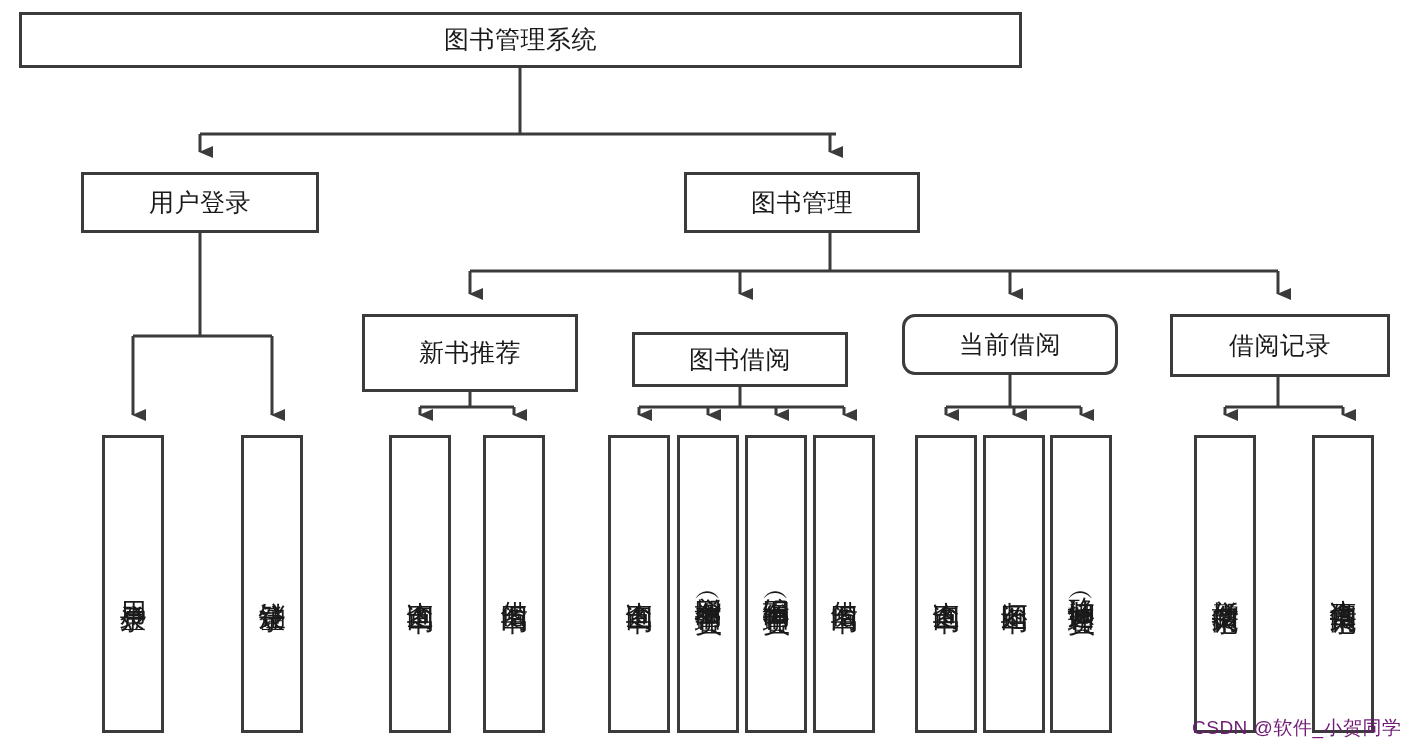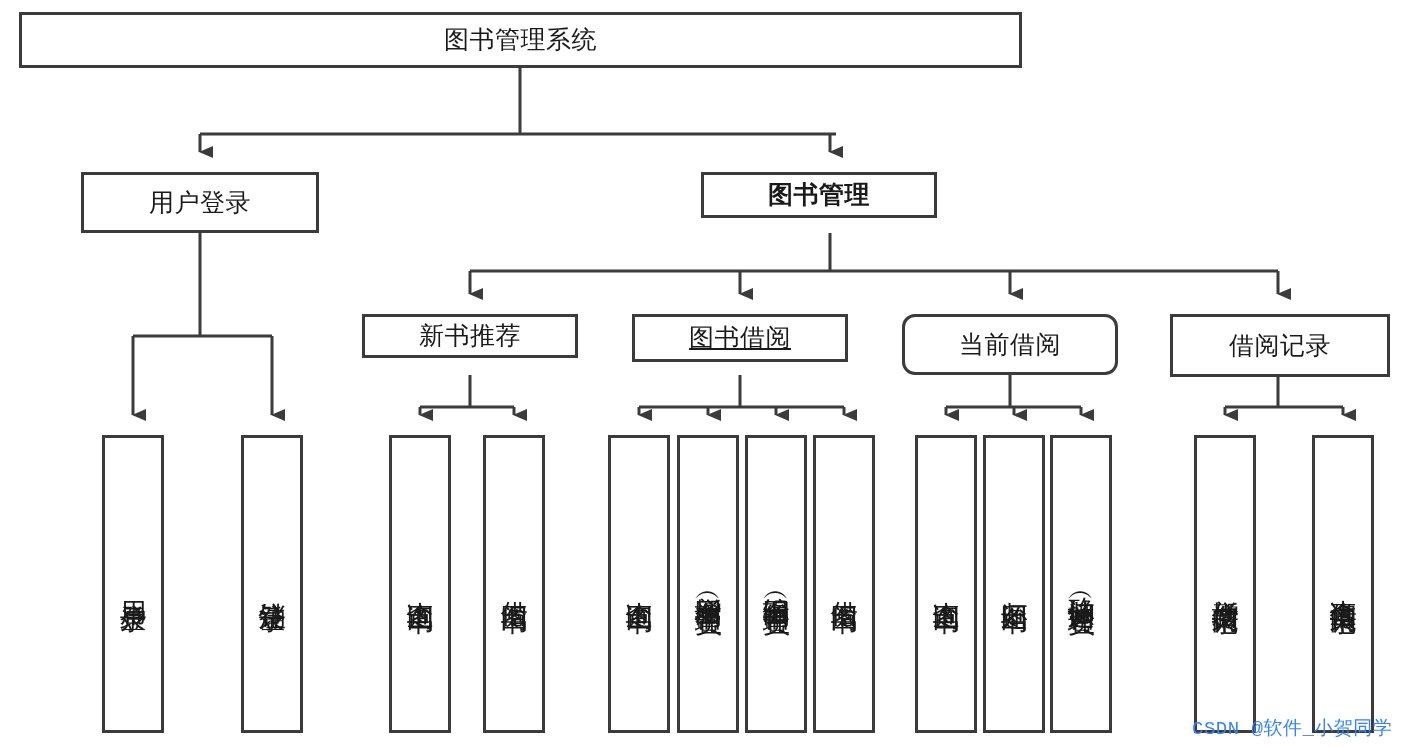--- a/index.html
+++ b/index.html
@@ -58,24 +58,24 @@
     writing-mode: vertical-rl;
     text-orientation: upright;
     font-size: 27px;
     line-height: 1.05;
     letter-spacing: 2px;
     max-height: 100%;
   }
   .watermark {
     position: absolute;
     font-size: 19px;
-    color: #3b82f6;
+    color: #701a75;
     white-space: nowrap;
     letter-spacing: 0.5px;
-    font-family: Liberation Mono, monospace;
+    font-family: Liberation Sans, sans-serif;
   }
 </style>
 </head>
 <body>
 
 <div id="diagram-root">
 
   <svg id="diagram-svg" viewBox="0 0 1405 747" xmlns="http://www.w3.org/2000/svg">
     <defs>
       <marker id="arrow" viewBox="0 0 12 14" refX="6" refY="13" markerWidth="12" markerHeight="14" orient="auto-start-reverse" markerUnits="userSpaceOnUse">
@@ -127,28 +127,28 @@
     </g>
   </svg>
 
   <div class="node root horizontal" style="left:19px; top:12px; width:1003px; height:56px;">
     <span class="node-label">图书管理系统</span>
   </div>
 
   <div class="node horizontal" style="left:81px; top:172px; width:238px; height:61px;">
     <span class="node-label">用户登录</span>
   </div>
-  <div class="node horizontal" style="left:701px; top:172px; width:236px; height:46px;font-weight:bold;">
+  <div class="node horizontal" style="left:684px; top:172px; width:236px; height:61px;">
     <span class="node-label">图书管理</span>
   </div>
 
-  <div class="node horizontal" style="left:362px; top:314px; width:216px; height:44px;">
+  <div class="node horizontal" style="left:362px; top:314px; width:216px; height:78px;">
     <span class="node-label">新书推荐</span>
   </div>
-  <div class="node horizontal" style="left:632px; top:314px; width:216px; height:48px;text-decoration:underline;">
+  <div class="node horizontal" style="left:632px; top:332px; width:216px; height:55px;">
     <span class="node-label">图书借阅</span>
   </div>
   <div class="node horizontal" style="left:902px; top:314px; width:216px; height:61px;border-radius:13px;">
     <span class="node-label">当前借阅</span>
   </div>
   <div class="node horizontal" style="left:1170px; top:314px; width:220px; height:63px;">
     <span class="node-label">借阅记录</span>
   </div>
 
   <div class="node vertical" style="left:102px; top:435px; width:62px; height:298px;">

